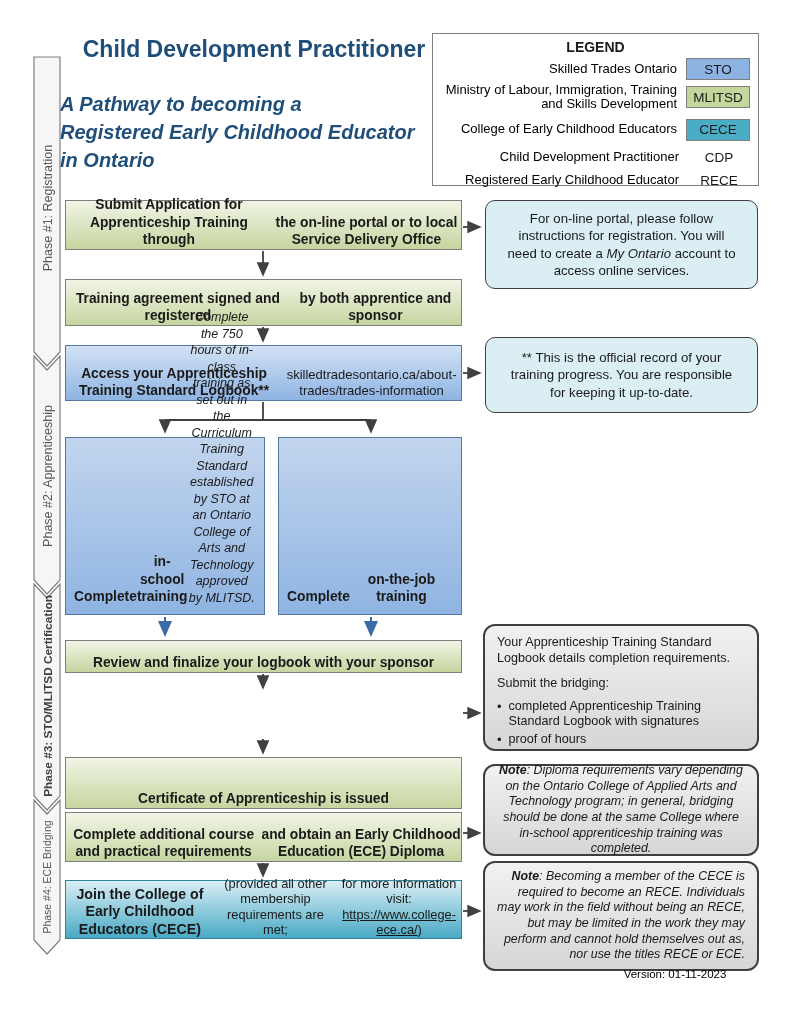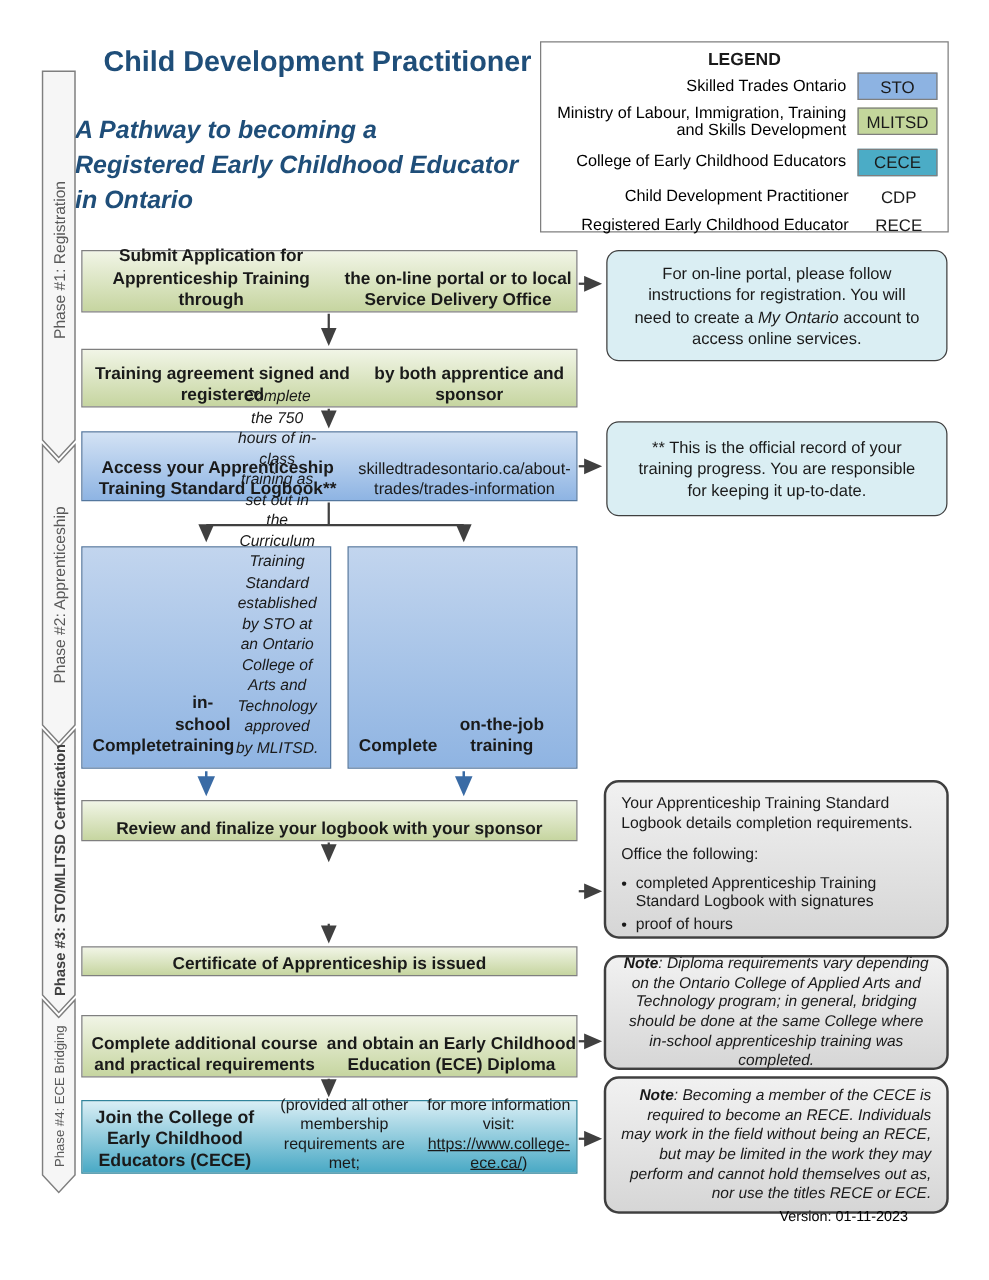--- a/index.html
+++ b/index.html
@@ -113,21 +113,21 @@
   <div class="fbox bigblue" style="left:278px;top:437px;width:184px;height:178px;">
     <div class="b f14" style="margin-top:6px;">Complete</div>
     <div class="b f14">on-the-job training</div>
   </div>
 
   <div class="fbox green f14 b" style="left:65px;top:640px;width:397px;height:33px;">
     <div>Review and finalize your logbook with your sponsor</div>
   </div>
 
 
-  <div class="fbox green f14 b" style="left:65px;top:757px;width:397px;height:24px;">
+  <div class="fbox green f14 b" style="left:65px;top:757px;width:397px;height:52px;">
     <div>Certificate of Apprenticeship is issued</div>
   </div>
 
   <div class="fbox green f14 b" style="left:65px;top:812px;width:397px;height:50px;">
     <div>Complete additional course and practical requirements</div>
     <div>and obtain an Early Childhood Education (ECE) Diploma</div>
   </div>
 
   <div class="fbox teal" style="left:65px;top:880px;width:397px;height:59px;line-height:1.22;">
     <div class="b" style="font-size:14.2px;">Join the College of Early Childhood Educators (CECE)</div>
@@ -143,21 +143,21 @@
   </div>
 
   <div class="abs note-blue" style="left:485px;top:337px;width:273px;height:76px;">
     <div>** This is the official record of your</div>
     <div>training progress. You are responsible</div>
     <div>for keeping it up-to-date.</div>
   </div>
 
   <div class="abs note-gray" style="left:483px;top:624px;width:276px;height:127px;">
     <div>Your Apprenticeship Training Standard Logbook details completion requirements.</div>
-    <div style="margin-top:9px;">Office the following:</div>
+    <div style="margin-top:9px;">Submit the bridging:</div>
     <div class="bullet" style="margin-top:7px;">
         <span>completed Apprenticeship Training Standard Logbook with signatures</span>
       </div>
     <div class="bullet">
         <span>proof of hours</span>
       </div>
   </div>
 
   <div class="abs note-gray centered" style="left:483px;top:764px;width:276px;height:92px;">
     <div><span class="b">Note</span><span>: Diploma requirements vary depending on the Ontario College of Applied Arts and Technology program; in general, bridging should be done at the same College where in-school apprenticeship training was completed.</span></div>

